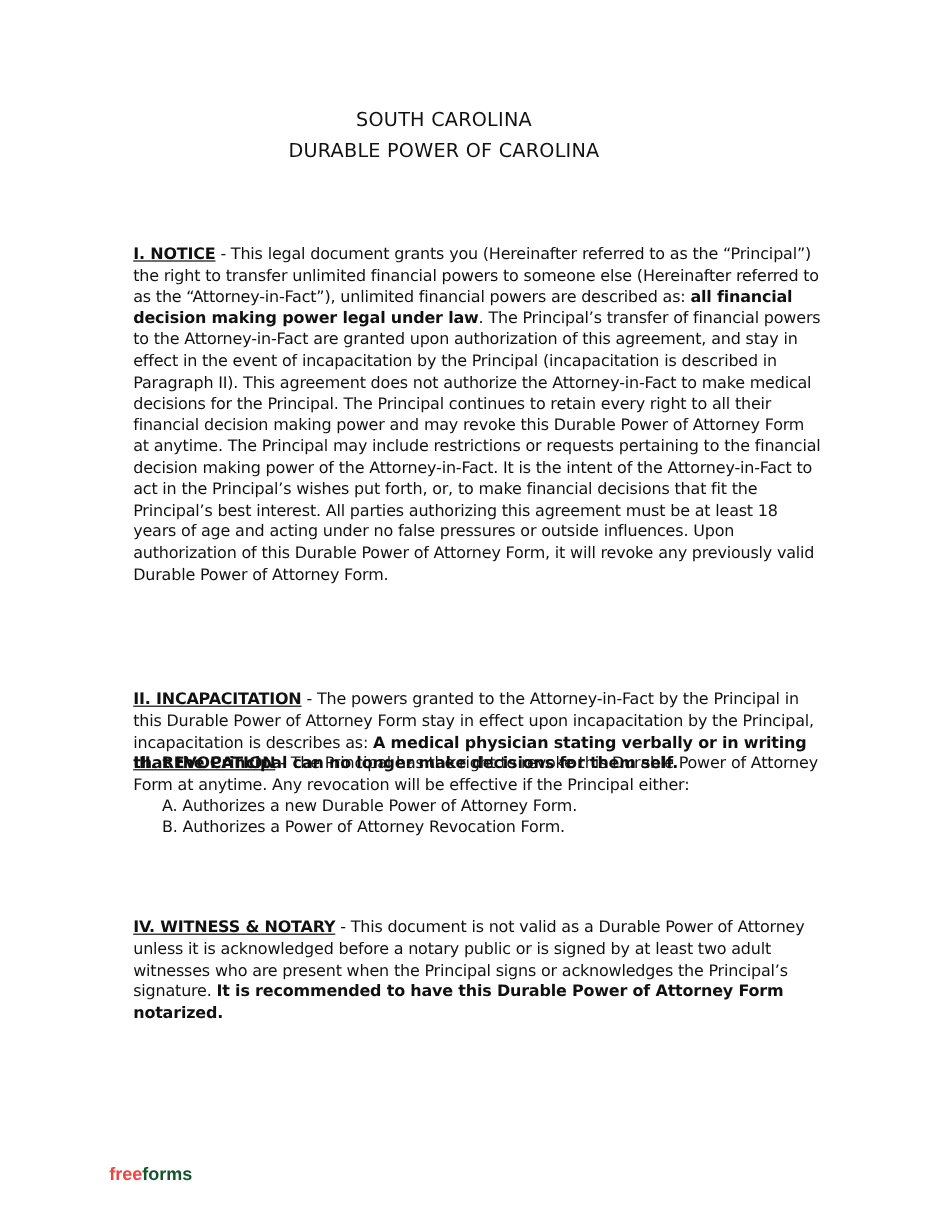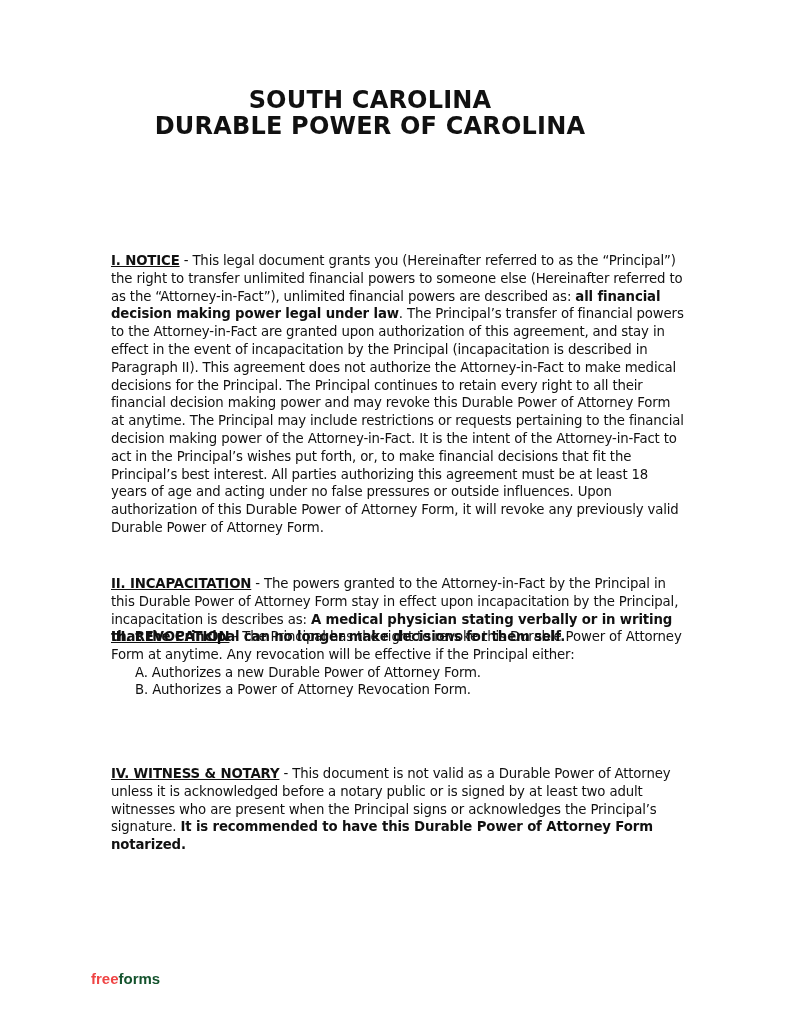--- a/index.html
+++ b/index.html
@@ -1,39 +1,39 @@
 <!DOCTYPE html>
 <html><head>
 <meta charset="utf-8">
 <style>
   html, body { margin:0; padding:0; background:#ffffff; }
   body { width:786px; height:1024px; position:relative; overflow:hidden;
          font-family:"DejaVu Sans", sans-serif; color:#111; }
   .title { position:absolute; left:0; width:740px; text-align:center;
-           font-size:24px; line-height:26px; top:87px; letter-spacing:0.2px;font-weight:bold; }
+           font-size:16px; line-height:26px; top:87px; letter-spacing:0.2px; }
   .section { position:absolute; left:111px; width:575px; font-size:13.3px;
              line-height:17.8px; letter-spacing:-0.15px; }
   .heading { font-weight:bold; text-decoration:underline; }
   .b { font-weight:bold; }
   .list { margin:0; padding:0; list-style:none; }
   .list li { padding-left:24px; }
   .footer { position:absolute; left:91px; top:970px; font-size:15px;
             font-family:"Liberation Sans", sans-serif; font-weight:bold; }
   .footer .free { color:#ef4444; }
   .footer .forms { color:#14532d;margin-top:39px; }
 </style>
 </head>
 <body>
 
 <div class="title">
   <div>SOUTH CAROLINA</div>
   <div>DURABLE POWER OF CAROLINA</div>
 </div>
 
-<div class="section" style="top:204px;margin-top:48px;">
+<div class="section" style="top:204px;">
   <span class="heading">I. NOTICE</span><span> - This legal document grants you (Hereinafter referred to as the “Principal”) the right to transfer unlimited financial powers to someone else (Hereinafter referred to as the “Attorney-in-Fact”), unlimited financial powers are described as: </span><span class="b">all financial decision making power legal under law</span><span>. The Principal’s transfer of financial powers to the Attorney-in-Fact are granted upon authorization of this agreement, and stay in effect in the event of incapacitation by the Principal (incapacitation is described in Paragraph II). This agreement does not authorize the Attorney-in-Fact to make medical decisions for the Principal. The Principal continues to retain every right to all their financial decision making power and may revoke this Durable Power of Attorney Form at anytime.  The Principal may include restrictions or requests pertaining to the financial decision making power of the Attorney-in-Fact. It is the intent of the Attorney-in-Fact to act in the Principal’s wishes put forth, or, to make financial decisions that fit the Principal’s best interest. All parties authorizing this agreement must be at least 18 years of age and acting under no false pressures or outside influences. Upon authorization of this Durable Power of Attorney Form, it will revoke any previously valid Durable Power of Attorney Form.</span>
 </div>
 
 <div class="section" style="top:575px;">
   <span class="heading">II. INCAPACITATION</span><span> - The powers granted to the Attorney-in-Fact by the Principal in this Durable Power of Attorney Form stay in effect upon incapacitation by the Principal, incapacitation is describes as: </span><span class="b">A medical physician stating verbally or in writing that the Principal can no longer make decisions for them self.</span>
 </div>
 
 <div class="section" style="top:628px;">
   <span class="heading">III. REVOCATION</span><span> - The Principal has the right to revoke this Durable Power of Attorney Form at anytime. Any revocation will be effective if the Principal either:</span>
   <ul class="list">

